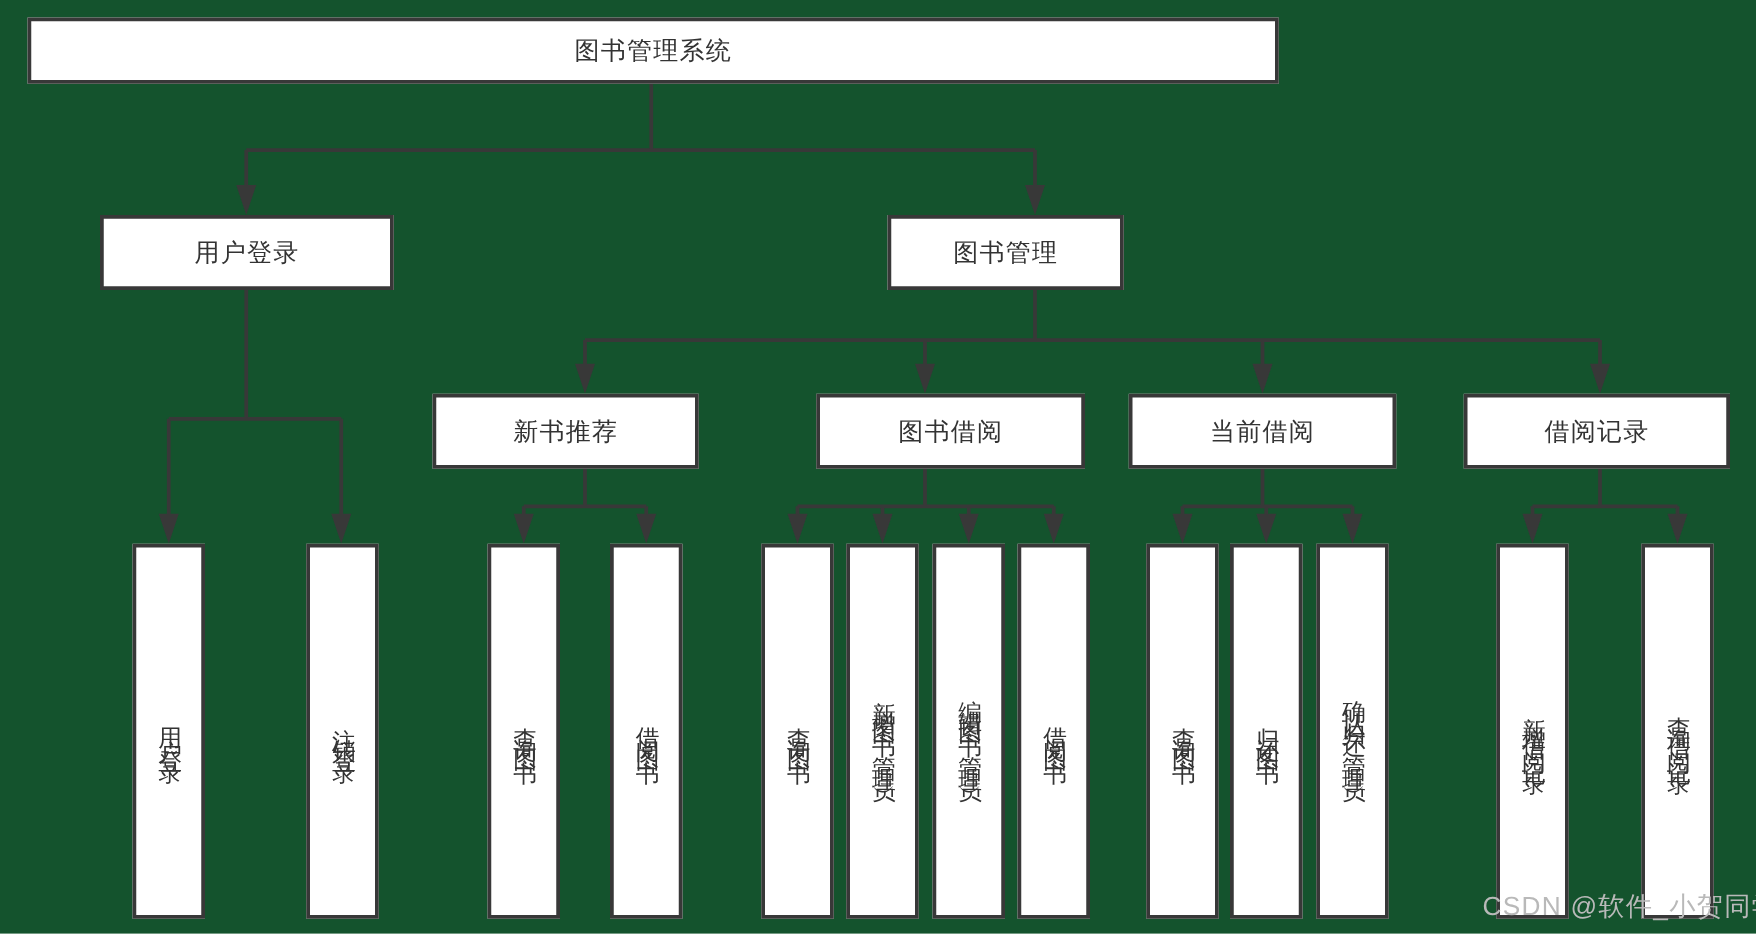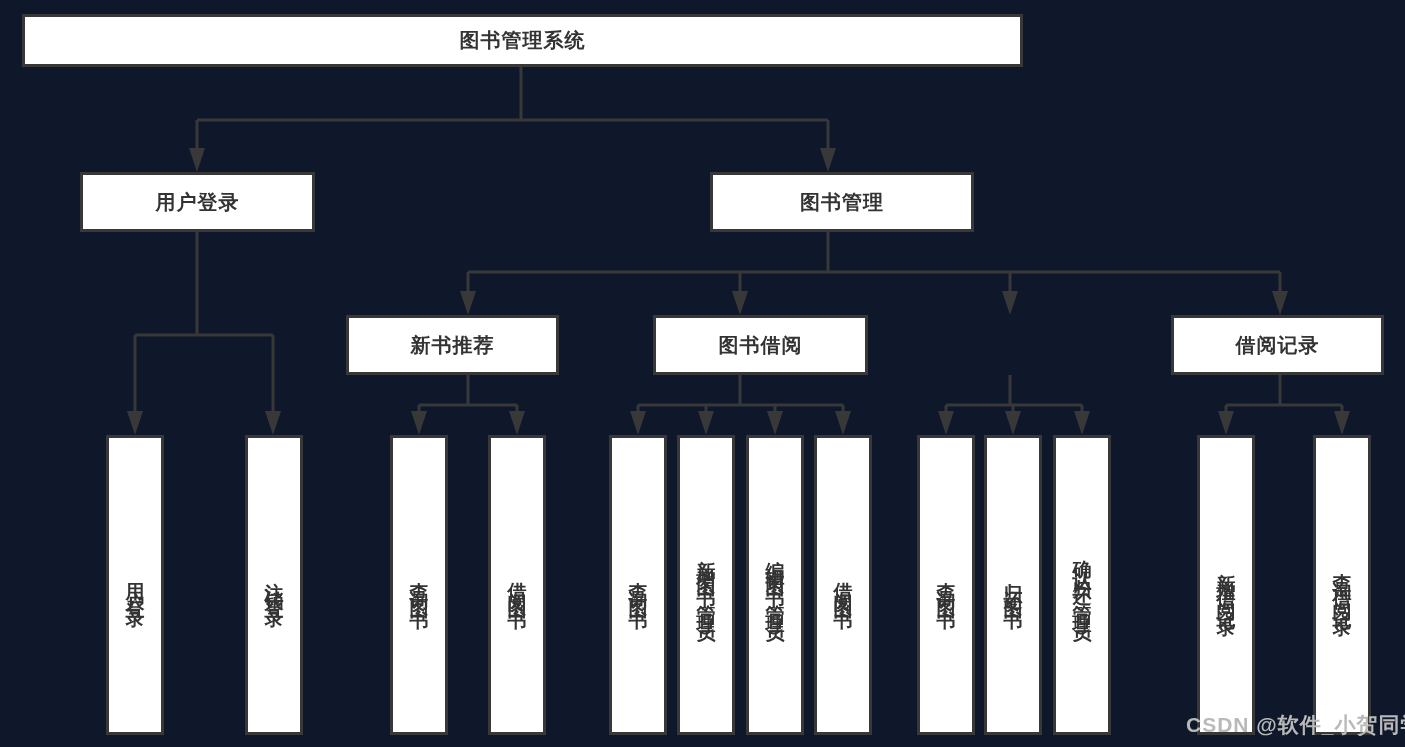--- a/index.html
+++ b/index.html
@@ -1,24 +1,23 @@
 <!DOCTYPE html>
 <html><head>
 <meta charset="utf-8">
 <style>
   html, body { margin: 0; padding: 0; background: #ffffff; }
   #canvas {
     position: relative;
     width: 1405px;
     height: 747px;
-    background: #0f172a;
+    background: #14532d;
     font-family: "Liberation Sans", "DejaVu Sans", sans-serif;
     color: #333333;
     overflow: hidden;
-    font-weight: bold;
   }
   #connectors {
     position: absolute;
     left: 0; top: 0;
     width: 1405px; height: 747px;
   }
   .node {
     position: absolute;
     box-sizing: border-box;
     background: #ffffff;
@@ -91,24 +90,25 @@
       <polygon points="1005,411 1021,411 1013,435"></polygon>
       <polygon points="1074,411 1090,411 1082,435"></polygon>
       <polygon points="1218,411 1234,411 1226,435"></polygon>
       <polygon points="1334,411 1350,411 1342,435"></polygon>
     </g>
   </svg>
 
   <div class="node" style="left:22px; top:14px; width:1001px; height:53px;">图书管理系统</div>
 
   <div class="node" style="left:80px; top:172px; width:235px; height:60px;">用户登录</div>
-  <div class="node" style="left:710px; top:172px; width:264px; height:60px;">图书管理</div>
+  <div class="node" style="left:710px; top:172px; width:189px; height:60px;">图书管理</div>
 
   <div class="node" style="left:346px; top:315px; width:213px; height:60px;">新书推荐</div>
   <div class="node" style="left:653px; top:315px; width:215px; height:60px;">图书借阅</div>
+  <div class="node" style="left:903px; top:315px; width:214px; height:60px;">当前借阅</div>
   <div class="node" style="left:1171px; top:315px; width:213px; height:60px;">借阅记录</div>
 
   <div class="node leaf" style="left:106px; top:435px; width:58px; height:300px;">用户登录</div>
   <div class="node leaf" style="left:245px; top:435px; width:58px; height:300px;">注销登录</div>
 
   <div class="node leaf" style="left:390px; top:435px; width:58px; height:300px;">查询图书</div>
   <div class="node leaf" style="left:488px; top:435px; width:58px; height:300px;">借阅图书</div>
 
   <div class="node leaf" style="left:609px; top:435px; width:58px; height:300px;">查询图书</div>
   <div class="node leaf" style="left:677px; top:435px; width:58px; height:300px;">新增图书（管理员）</div>

